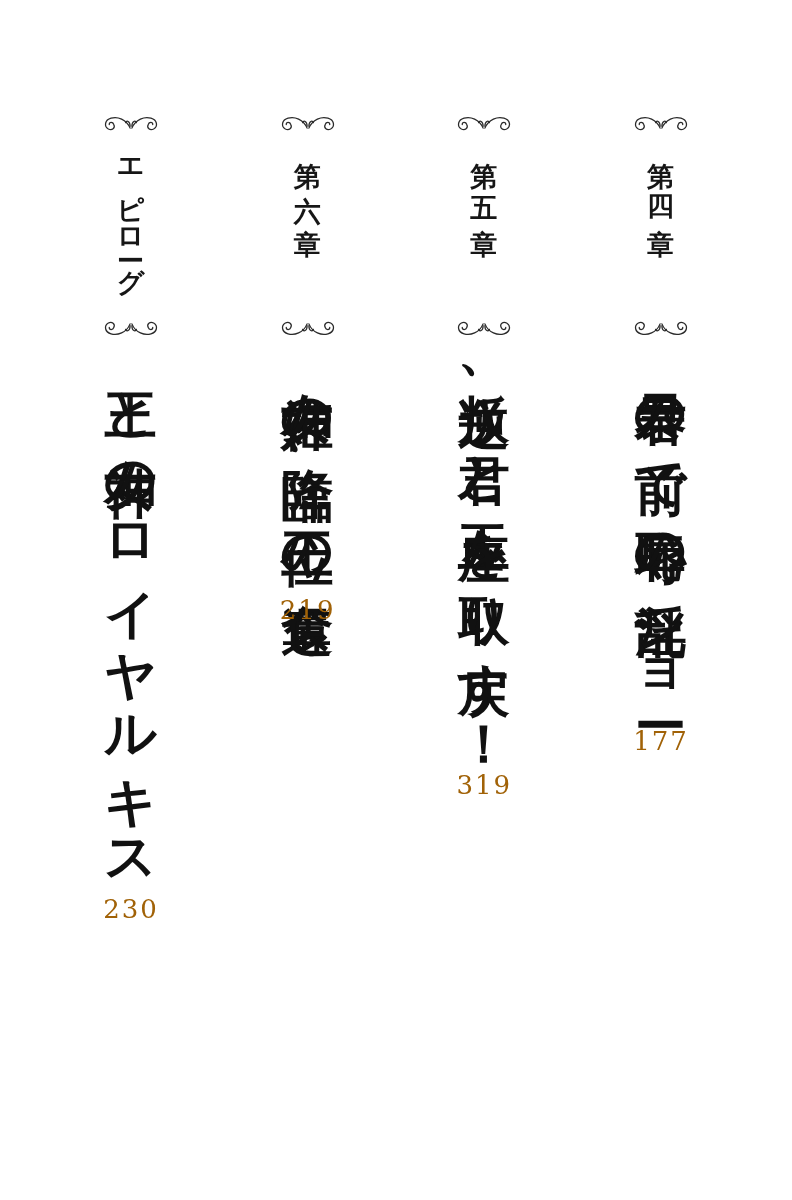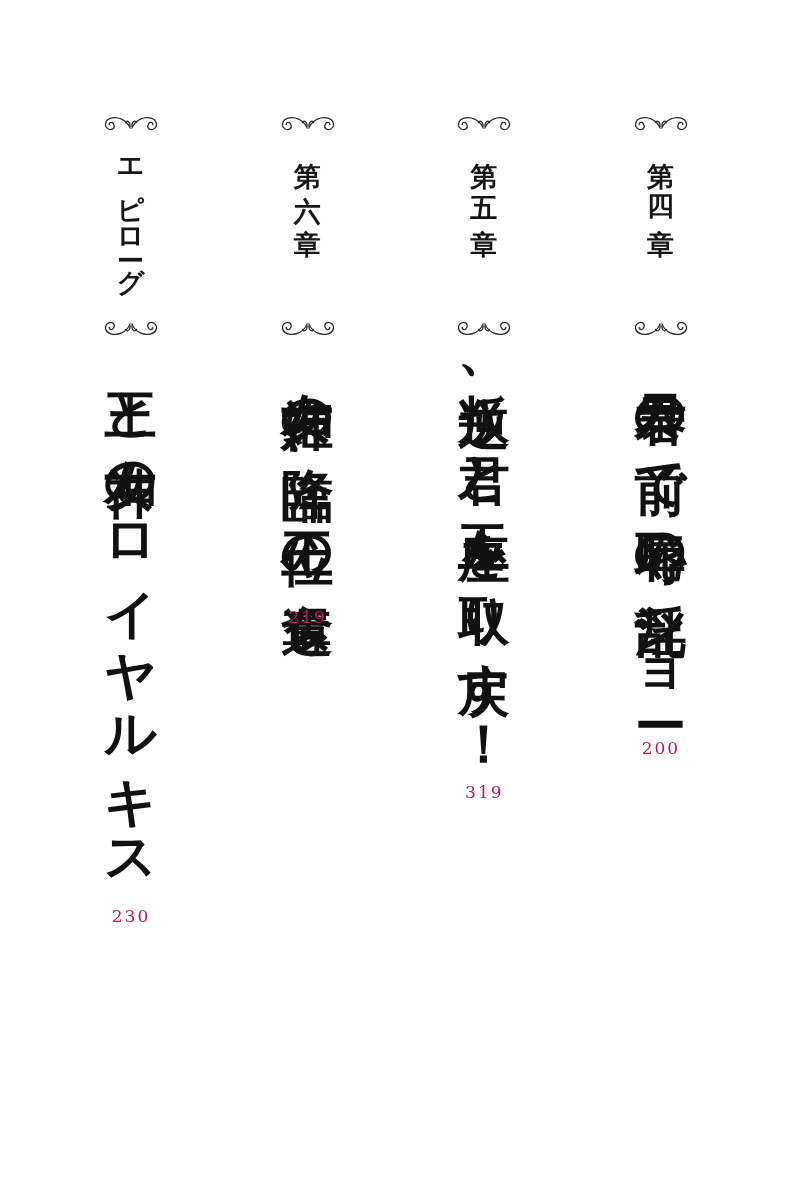--- a/index.html
+++ b/index.html
@@ -57,24 +57,24 @@
     text-orientation: mixed;
     font-size: 52px;
     font-weight: 800;
     line-height: 1;
     letter-spacing: 4px;
     margin-top: 14px;
     color: #111111;
     white-space: nowrap;
   }
   .page-number {
-    margin-top: 36px;
-    font-size: 17px;
+    margin-top: 24px;
+    font-size: 26px;
     font-weight: 400;
-    color: #be185d;
+    color: #a16207;
     letter-spacing: 2px;
   }
 </style>
 </head>
 <body>
 
 <div class="page">
 
   <div class="entry">
     <svg class="flourish top" width="58" height="21" viewBox="0 0 64 22" fill="none" stroke="#2a2a2a" stroke-width="1.4" stroke-linecap="round">
@@ -84,21 +84,21 @@
       <path d="M33,13 C33,7 37,6 38,9"></path>
     </svg>
     <div class="chapter-label spread">第四章</div>
     <svg class="flourish bottom" width="58" height="21" viewBox="0 0 64 22" fill="none" stroke="#2a2a2a" stroke-width="1.4" stroke-linecap="round">
       <path d="M31,15 C27,5 17,2 10,4 C3,6 2,13 7,16 C11,18 15,15 13,11 C12,8 8,8 8,11"></path>
       <path d="M33,15 C37,5 47,2 54,4 C61,6 62,13 57,16 C53,18 49,15 51,11 C52,8 56,8 56,11"></path>
       <path d="M31,13 C31,7 27,6 26,9"></path>
       <path d="M33,13 C33,7 37,6 38,9"></path>
     </svg>
     <div class="title">暴君の前で恥辱の淫乱ショー</div>
-    <div class="page-number">200</div>
+    <div class="page-number">177</div>
   </div>
 
   <div class="entry">
     <svg class="flourish top" width="58" height="21" viewBox="0 0 64 22" fill="none" stroke="#2a2a2a" stroke-width="1.4" stroke-linecap="round">
       <path d="M31,15 C27,5 17,2 10,4 C3,6 2,13 7,16 C11,18 15,15 13,11 C12,8 8,8 8,11"></path>
       <path d="M33,15 C37,5 47,2 54,4 C61,6 62,13 57,16 C53,18 49,15 51,11 C52,8 56,8 56,11"></path>
       <path d="M31,13 C31,7 27,6 26,9"></path>
       <path d="M33,13 C33,7 37,6 38,9"></path>
     </svg>
     <div class="chapter-label spread">第五章</div>

